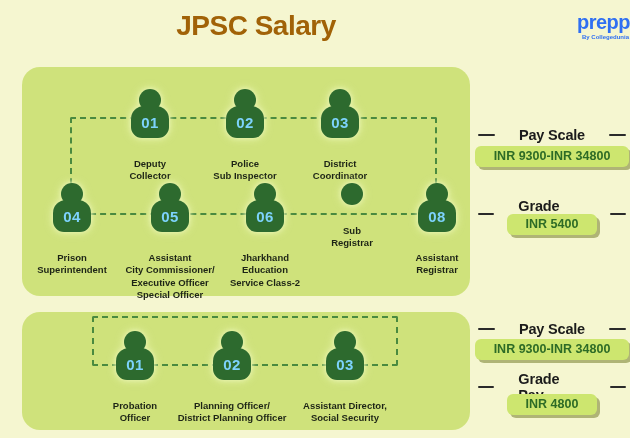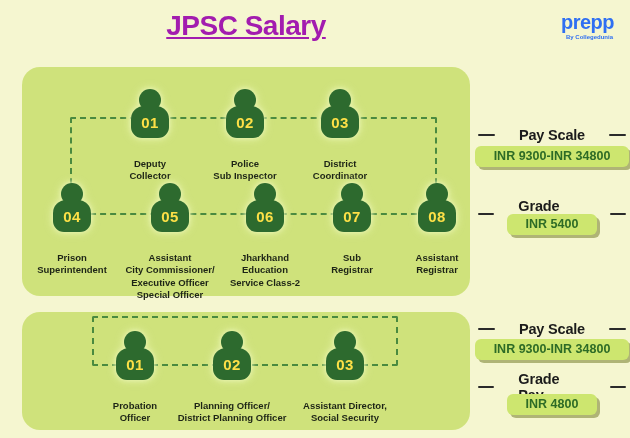--- a/index.html
+++ b/index.html
@@ -4,30 +4,29 @@
 <style>
   html,body{margin:0;padding:0;}
   body{
     width:630px;height:438px;
     background:#f5f6d0;
     font-family:"Liberation Sans", sans-serif;
     position:relative;
     overflow:hidden;
   }
   .page-title{
-    position:absolute;left:22px;top:10px;width:448px;
+    position:absolute;left:32px;top:10px;width:448px;
     text-align:center;
     font-size:28px;font-weight:bold;
     letter-spacing:-0.5px;
-    color:#a21caf;
-    text-decoration:underline;
+    color:#a16207;
   }
   
   .logo{
-    position:absolute;top:12px;right:16px;
+    position:absolute;top:12px;right:0;
     text-align:right;line-height:1;
   }
   .logo .brand{
     font-size:20px;font-weight:bold;color:#2f6ff2;
     letter-spacing:-0.5px;
   }
   .logo .tagline{
     display:block;font-size:6px;font-weight:bold;color:#2f6ff2;
     margin-top:2px;padding-right:1px;
   }
@@ -59,21 +58,21 @@
     width:22px;height:22px;border-radius:50%;
     background:#2d6a2e;margin:0 auto;
   }
   .avatar .torso{
     width:38px;height:32px;margin-top:-5px;
     background:#2d6a2e;
     border-radius:13px 13px 11px 11px;
     display:flex;align-items:center;justify-content:center;
   }
   .avatar .num{
-    color:#fde047;font-size:15px;font-weight:bold;
+    color:#7dd3fc;font-size:15px;font-weight:bold;
     letter-spacing:0.5px;
   }
   .plabel{
     margin-top:20px;
     font-size:9.5px;font-weight:bold;color:#1d2416;
     line-height:1.3;white-space:pre-line;
   }
   
   .w110{width:110px;}.w120{width:120px;}.w140{width:140px;}.w150{width:150px;}
   
@@ -172,23 +171,20 @@
           <span class="num">06</span>
         </div>
     </div>
     <div class="plabel">Jharkhand
 Education
 Service Class-2</div>
   </div>
   <div class="person w110" style="left:275px;top:116px">
     <div class="avatar">
       <div class="head"></div>
-      <div class="torso">
-          <span class="num">07</span>
-        </div>
     </div>
     <div class="plabel">Sub
 Registrar</div>
   </div>
   <div class="person w110" style="left:360px;top:116px">
     <div class="avatar">
       <div class="head"></div>
       <div class="torso">
           <span class="num">08</span>
         </div>

